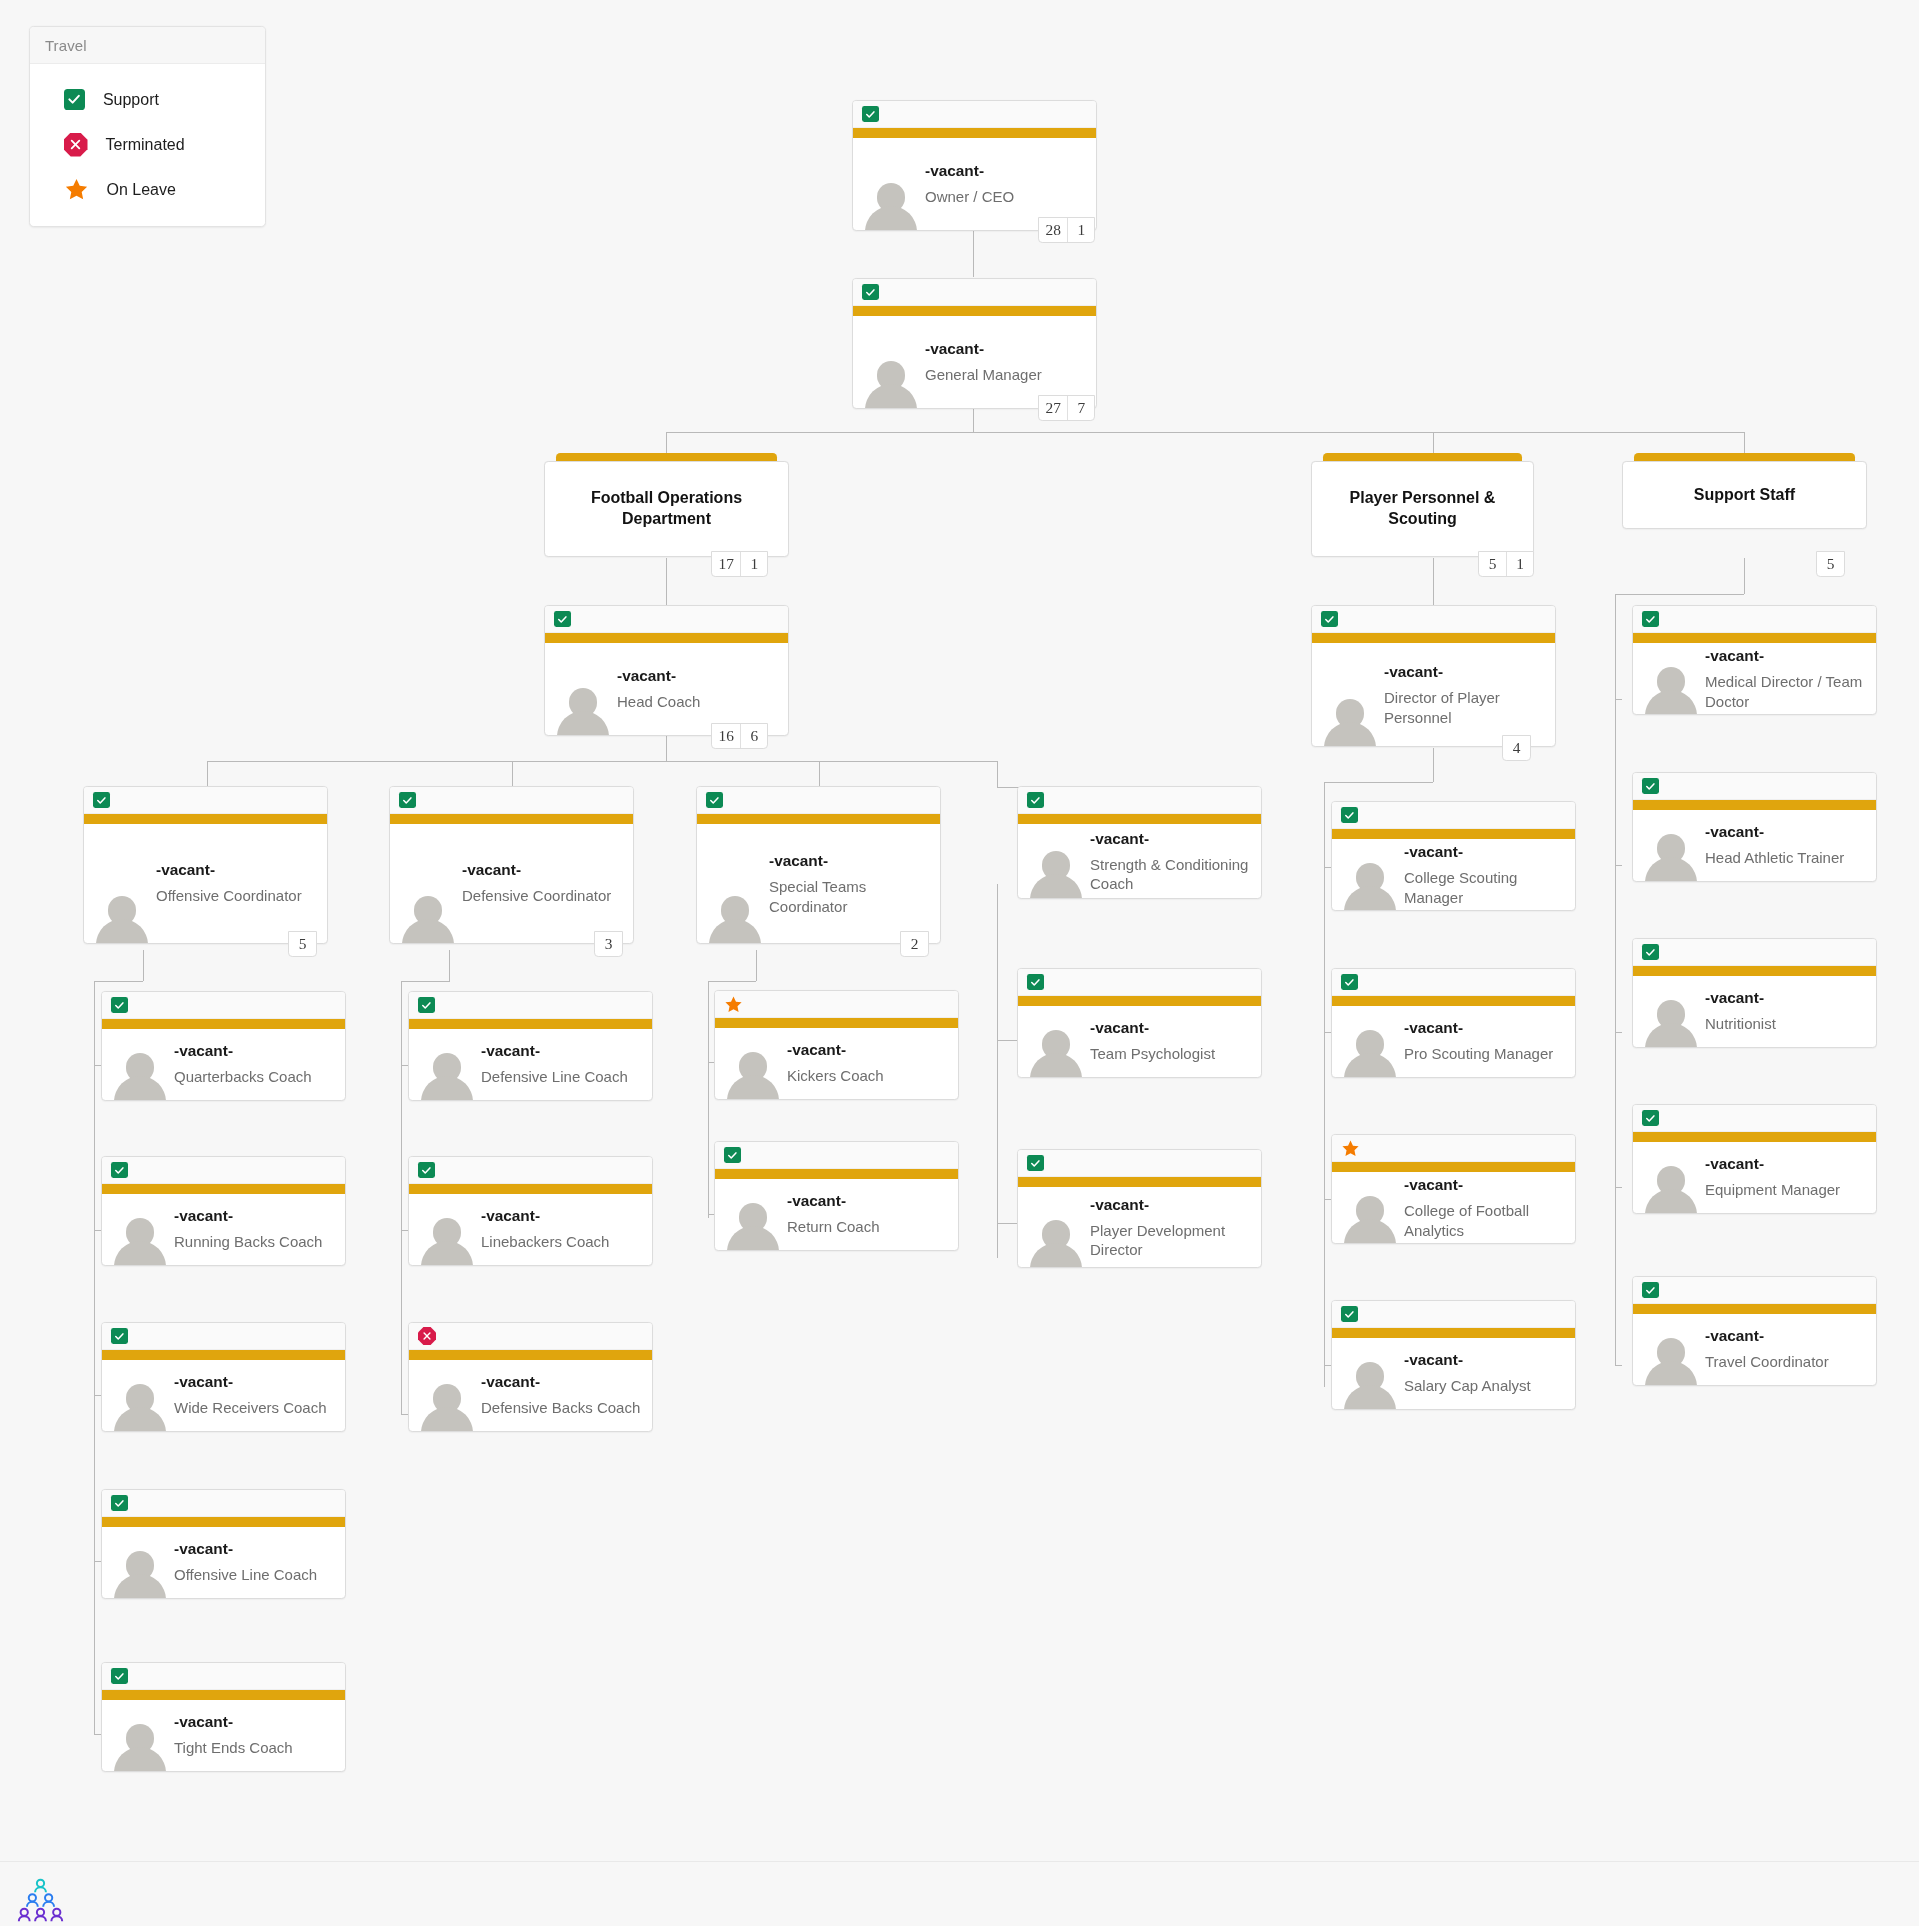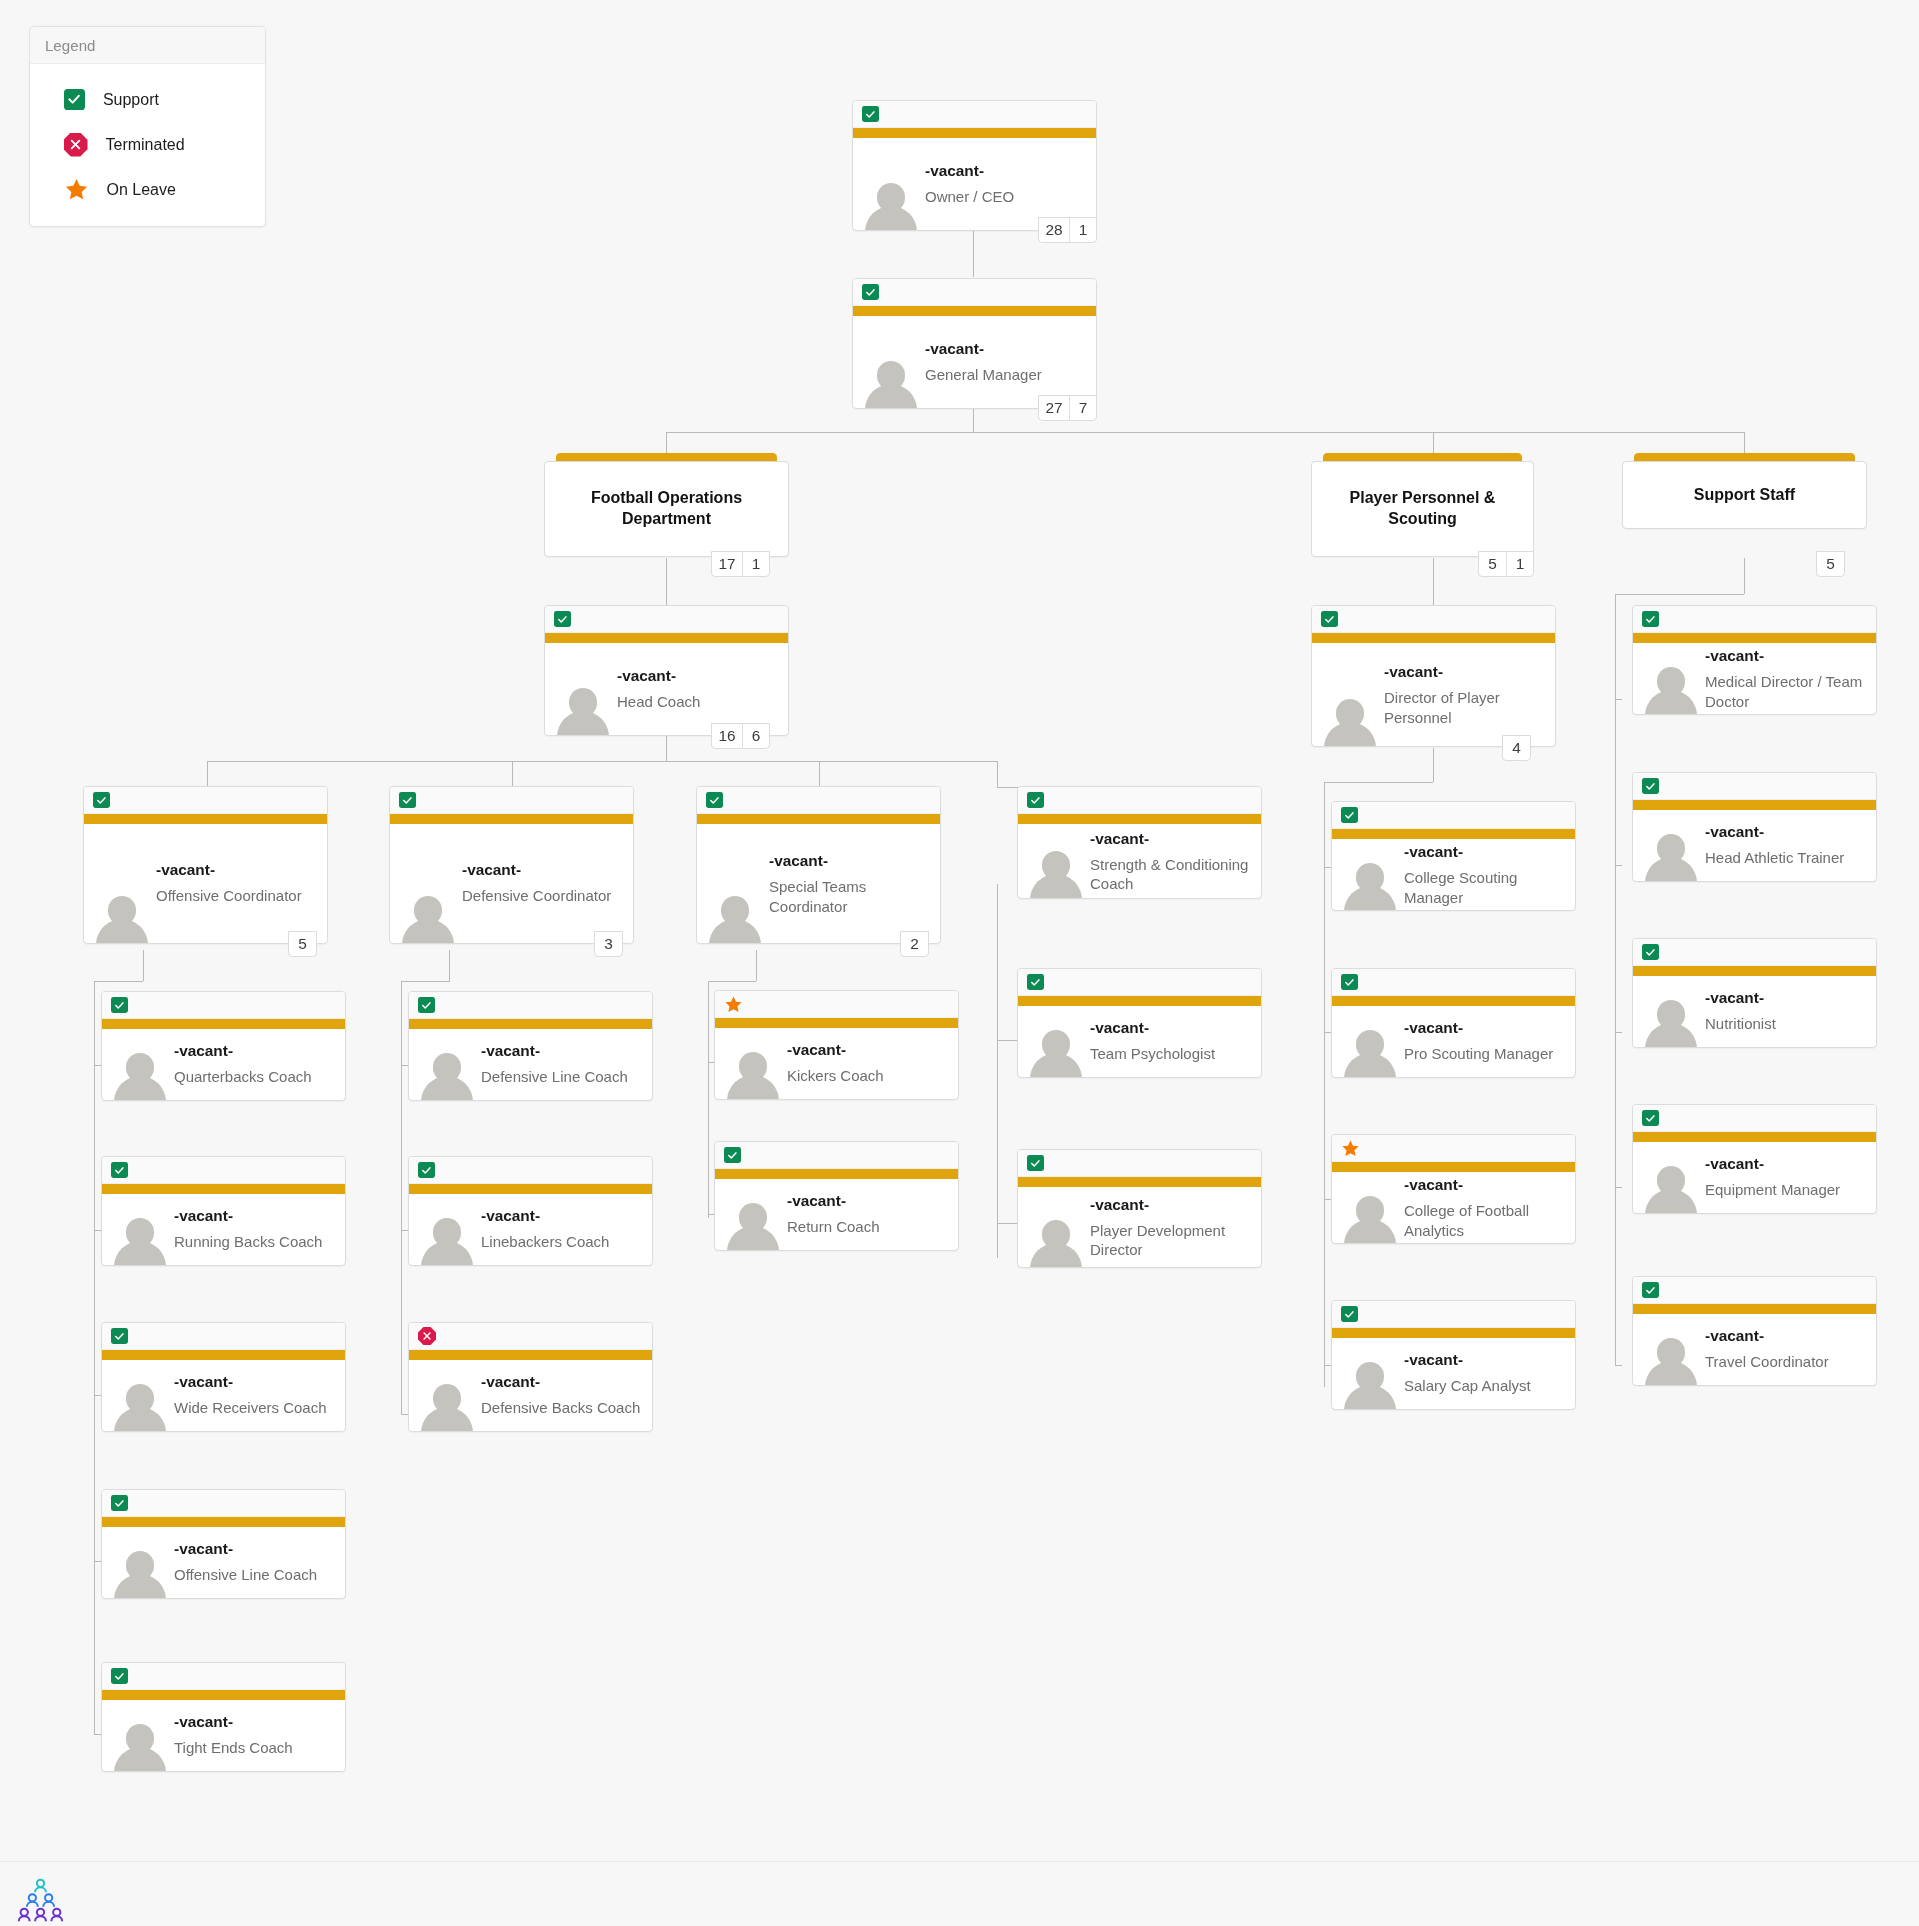--- a/index.html
+++ b/index.html
@@ -105,39 +105,39 @@
 
   
   .chips {
     position: absolute; display: flex; height: 26px;
     background: #ffffff; border: 0.6px solid #dcdcdc;
     border-radius: 0 0 4.2px 4.2px; overflow: hidden;
   }
   .chips .chip {
     min-width: 27px; padding: 0 6.5px;
     display: flex; align-items: center; justify-content: center;
-    font-size: 15.4px; color: #3c3c3c;
+    font-size: 15.4px; color: #3c3c3c; font-family: Liberation Serif, serif;
   }
   .chips .chip + .chip { border-left: 0.6px solid #e0e0e0; }
 
   
   #footer-divider { position: absolute; left: 0; top: 1861px; width: 1919px; height: 0.6px; background: #e9e9e9; }
   #footer-text {
     position: absolute; left: 0; top: 1877px; width: 1919px;
     text-align: center; font-size: 18px; color: #7c7c7c;
   }
   #footer-logo { position: absolute; left: 13px; top: 1877px; width: 55px; height: 47px; }
 </style>
 </head>
 <body>
 
 <div id="canvas">
 
   <div id="legend">
-    <div class="lg-head">Legend</div>
+    <div class="lg-head">Travel</div>
     <div class="lg-body">
       <div class="lg-row">
         <span class="badge-check">
           <svg viewBox="0 0 24 24" fill="none" stroke="#fff" stroke-width="3.4" stroke-linecap="round" stroke-linejoin="round">
               <polyline points="4,12.5 9.5,18 20,6.5"></polyline>
             </svg>
         </span>
         <span class="lg-label">Support</span>
       </div>
       <div class="lg-row">

